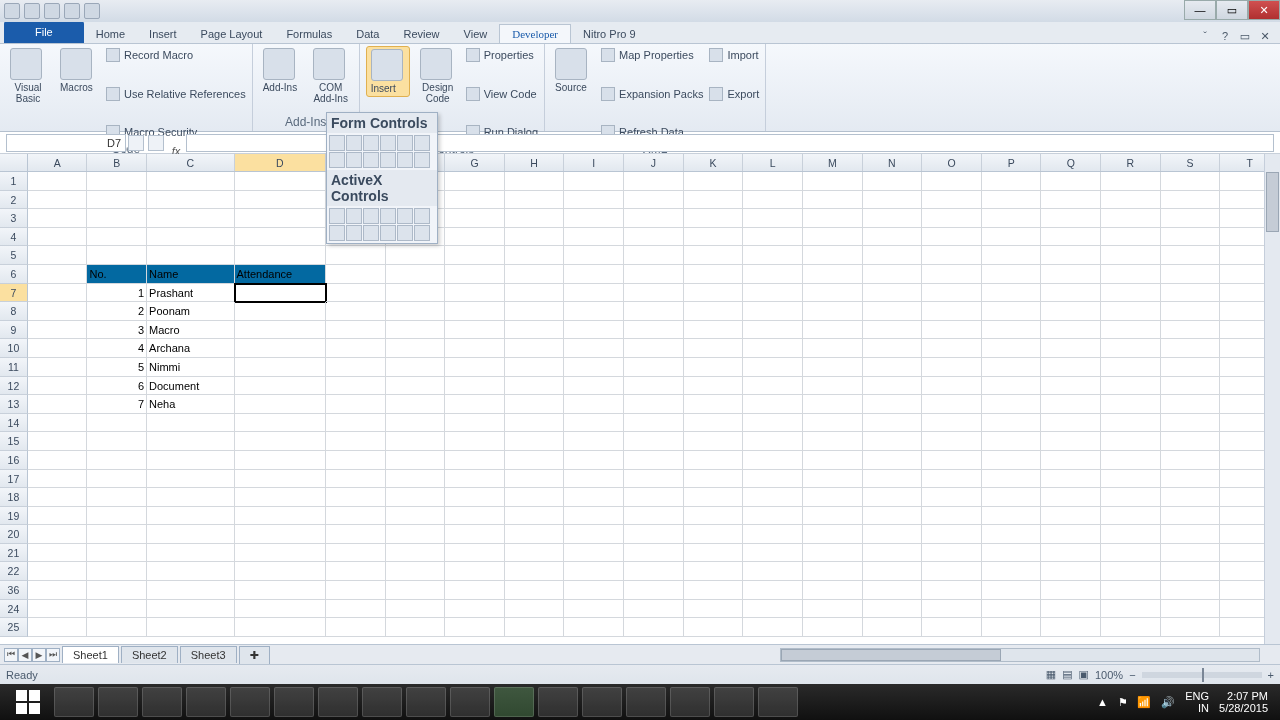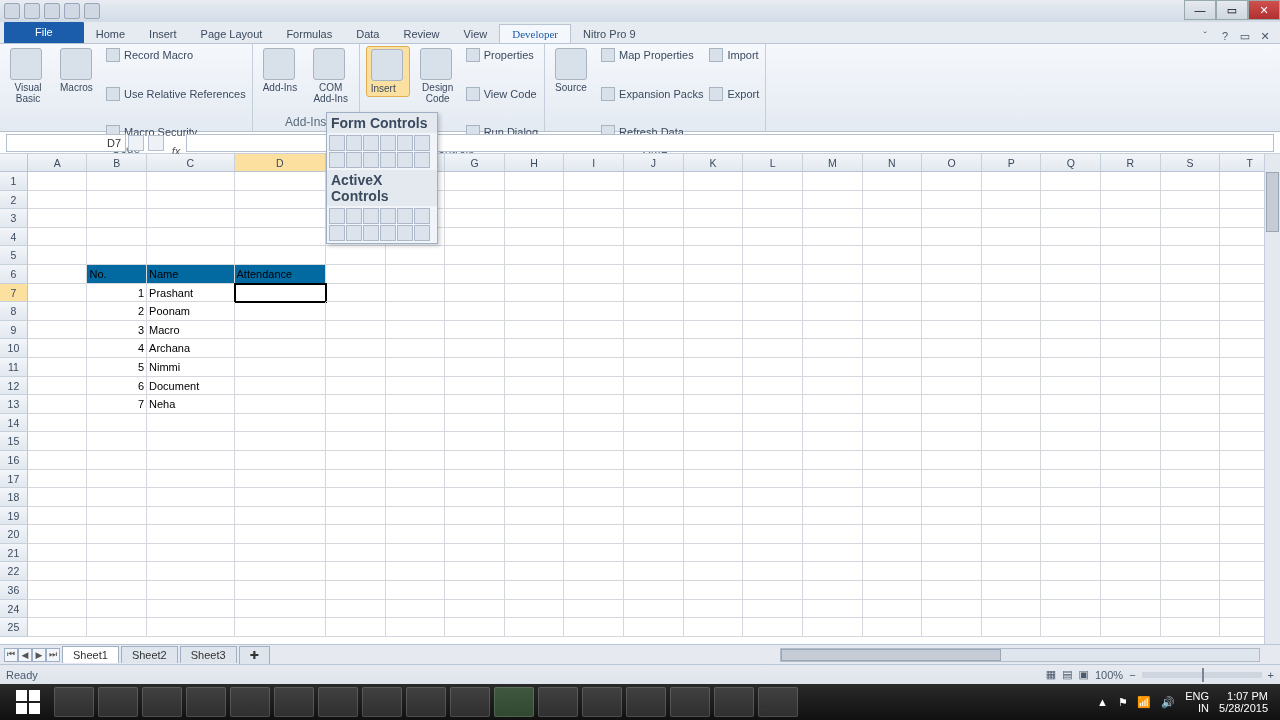--- a/index.html
+++ b/index.html
@@ -941,17 +941,17 @@
   <div class="tray">
     <span>▲</span>
     <span>⚑</span>
     <span>📶</span>
     <span>🔊</span>
     <div class="col">
         <span>ENG</span>
         <span>IN</span>
       </div>
     <div class="col">
-        <span>1:07 PM</span>
+        <span>2:07 PM</span>
         <span>5/28/2015</span>
       </div>
   </div>
 </div>
 
 </body></html>

